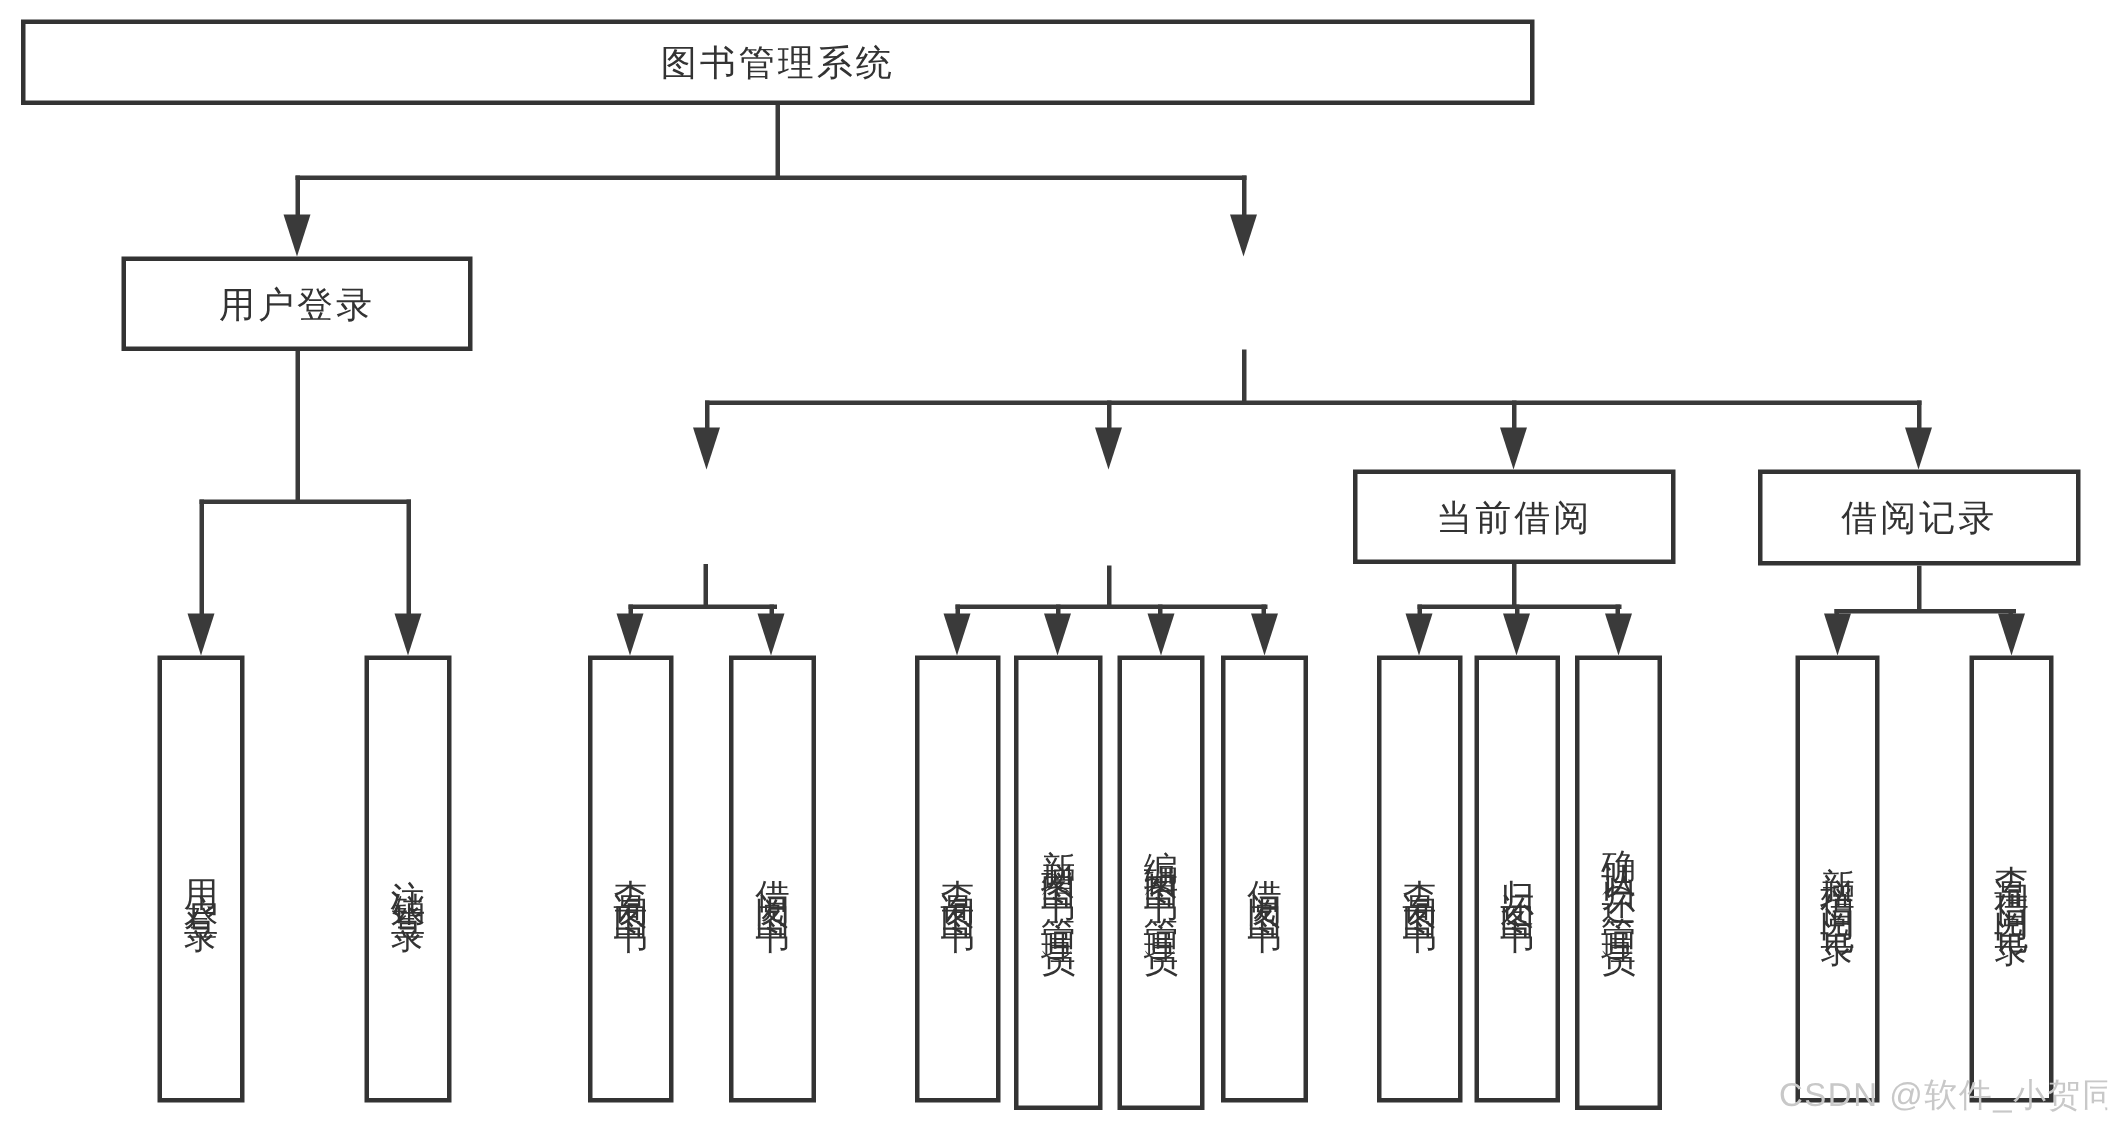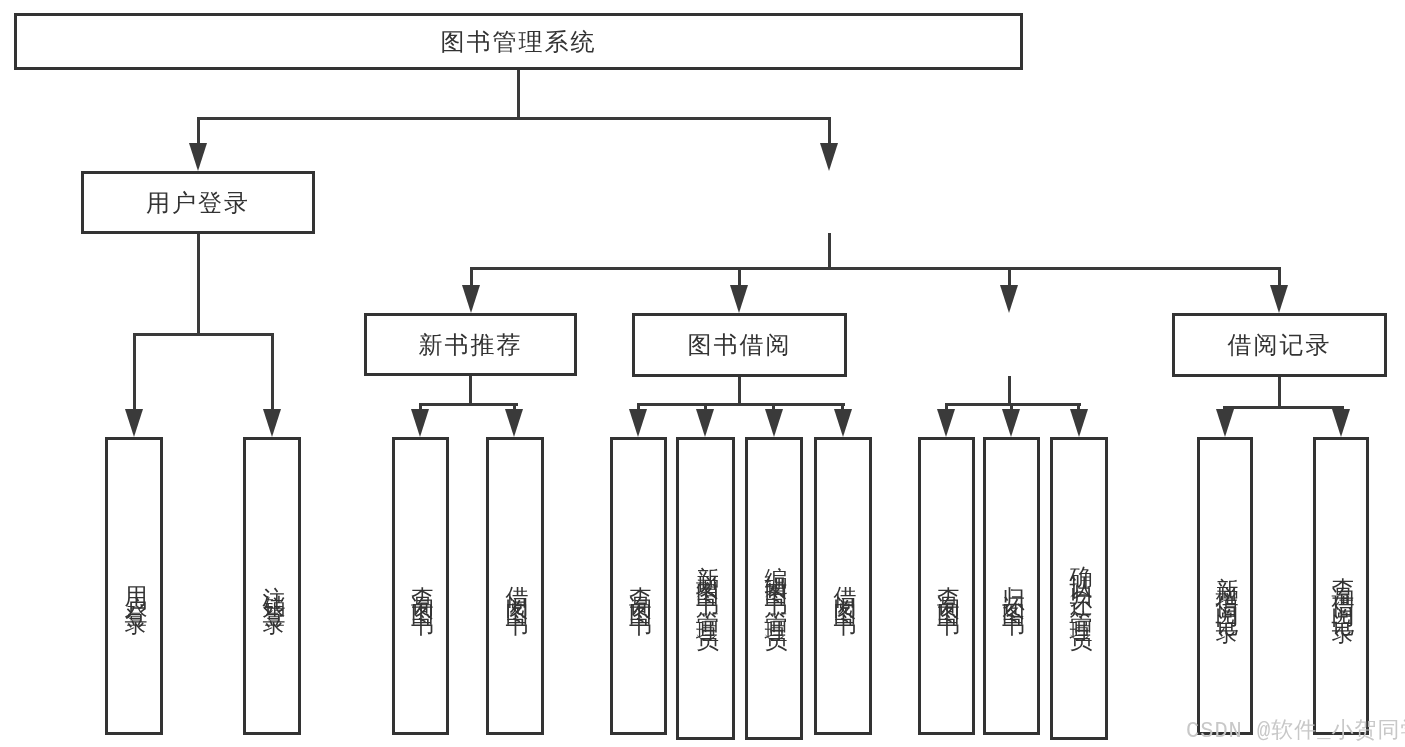--- a/index.html
+++ b/index.html
@@ -1,18 +1,18 @@
 <!DOCTYPE html>
 <html><head>
 <meta charset="utf-8">
 <style>
   html,body{margin:0;padding:0;background:#ffffff;}
   .canvas{
     position:relative;width:1405px;height:747px;background:#ffffff;
-    font-family:Liberation Mono, monospace;overflow:hidden;
+    font-family:Liberation Sans, sans-serif;overflow:hidden;
   }
   .hbox{
     position:absolute;box-sizing:border-box;background:#ffffff;
     border:3px solid #333333;display:flex;align-items:center;justify-content:center;
     z-index:2;
   }
   .htext{font-size:24px;color:#333333;letter-spacing:2px;white-space:nowrap;}
   .vbox{
     position:absolute;top:437px;box-sizing:border-box;background:#ffffff;
     border:3px solid #333333;display:flex;align-items:center;justify-content:center;
@@ -41,28 +41,25 @@
 
   <div class="hbox" style="left:14px;top:13px;width:1009px;height:57px">
     <span class="htext">图书管理系统</span>
   </div>
 
   <div class="hbox" style="left:81px;top:171px;width:234px;height:63px">
     <span class="htext">用户登录</span>
   </div>
 
 
-  <div class="hbox" style="left:364px;top:313px;width:213px;height:63px">
-    <span class="htext">新书推荐</span>
+
+
+  <div class="hbox" style="left:902px;top:313px;width:215px;height:63px">
+    <span class="htext">当前借阅</span>
   </div>
-
-  <div class="hbox" style="left:632px;top:313px;width:215px;height:64px">
-    <span class="htext">图书借阅</span>
-  </div>
-
 
   <div class="hbox" style="left:1172px;top:313px;width:215px;height:64px">
     <span class="htext">借阅记录</span>
   </div>
 
   <div class="vbox" style="left:105px;width:58px;height:298px">
     <span class="vtext">用户登录</span>
   </div>
   <div class="vbox" style="left:243px;width:58px;height:298px">
     <span class="vtext">注销登录</span>

